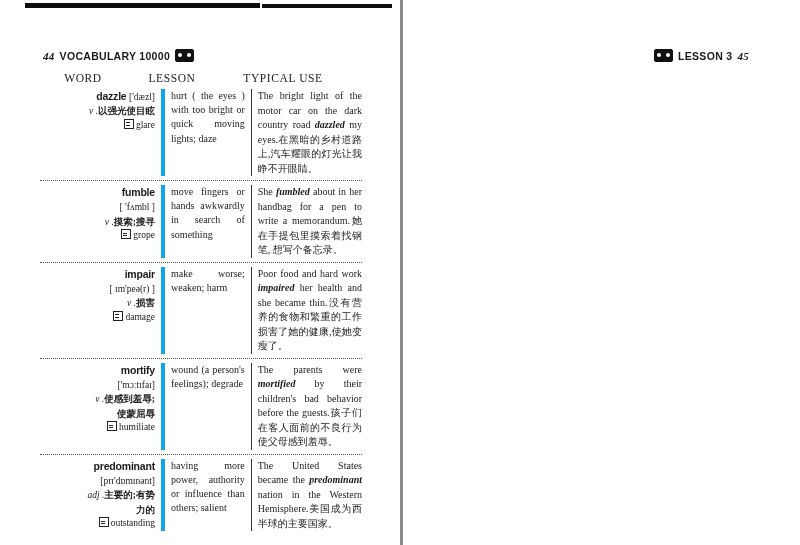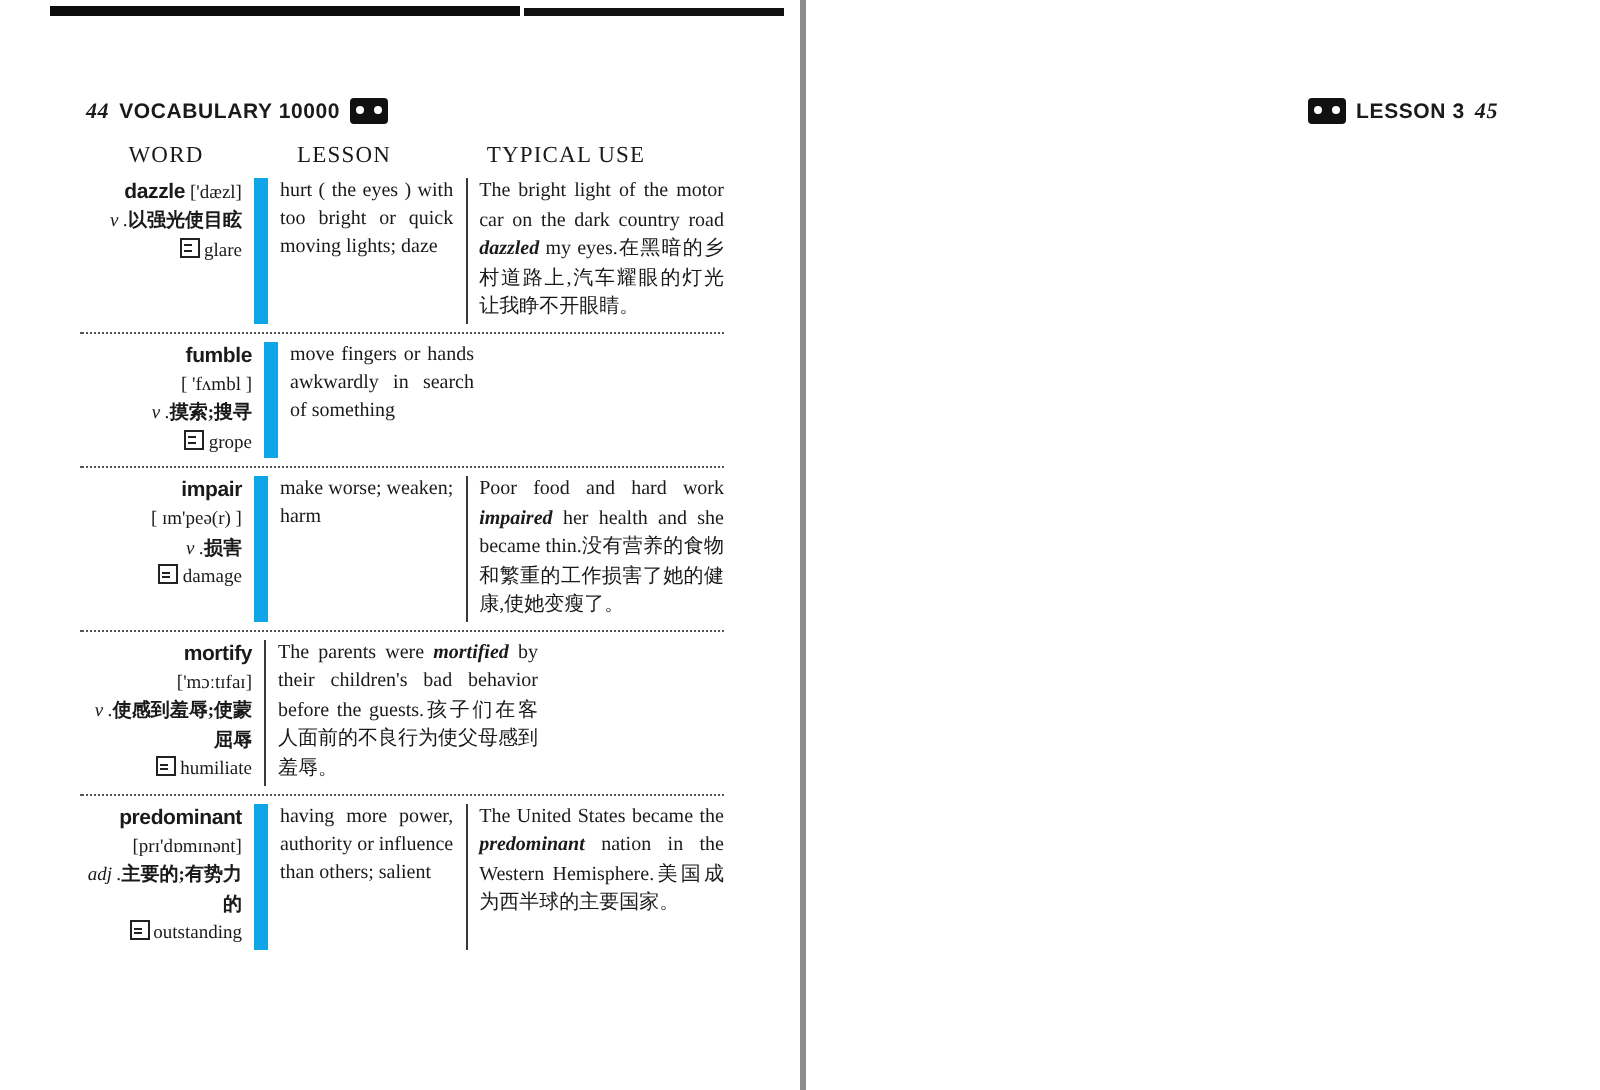--- a/index.html
+++ b/index.html
@@ -92,23 +92,24 @@
     padding-top:4px;
     padding-bottom:4px;
   }
   .vrow.first{border-top:none;padding-top:0;}
 
   .col-word{
     text-align:right;
     padding-right:6px;
     font-size:10px;
     line-height:1.42;
+    margin-left:46px;
   }
   .col-mean{
-    border-left:7px solid #0ea5e9;
+    border-left:4px solid #0ea5e9;
     padding-left:6px;padding-right:6px;
     font-size:10px;
     line-height:1.42;
     text-align:justify;
     text-align-last:left;
   }
   .col-use{
     border-left:1px solid #3a3a3a;
     padding-left:6px;
     font-size:10px;
@@ -189,20 +190,23 @@
       </div>
 
       <div class="vrow">
         <div class="col-word">
           <div><span class="headword">fumble</span></div>
           <div><span class="phon">[ 'fʌmbl ]</span></div>
           <div><span class="pos">v .</span><span class="cn">摸索;搜寻</span></div>
           <div class="syn-line"><span class="syn-box"></span><span>grope</span></div>
         </div>
         <div class="col-mean">move fingers or hands awkwardly in search of something</div>
+        <div class="col-use">
+          <span>She </span><em class="kw">fumbled</em><span> about in her handbag for a pen to write a memorandum.</span><span class="zh">她在手提包里摸索着找钢笔, 想写个备忘录。</span>
+        </div>
       </div>
 
       <div class="vrow">
         <div class="col-word">
           <div><span class="headword">impair</span></div>
           <div><span class="phon">[ ɪm'peə(r) ]</span></div>
           <div><span class="pos">v .</span><span class="cn">损害</span></div>
           <div class="syn-line"><span class="syn-box"></span><span>damage</span></div>
         </div>
         <div class="col-mean">make worse; weaken; harm</div>
@@ -211,20 +215,21 @@
         </div>
       </div>
 
       <div class="vrow">
         <div class="col-word">
           <div><span class="headword">mortify</span></div>
           <div><span class="phon">['mɔːtɪfaɪ]</span></div>
           <div><span class="pos">v .</span><span class="cn">使感到羞辱;使蒙屈辱</span></div>
           <div class="syn-line"><span class="syn-box"></span><span>humiliate</span></div>
         </div>
+        <div class="col-mean">wound (a person's feelings); degrade</div>
         <div class="col-use">
           <span>The parents were </span><em class="kw">mortified</em><span> by their children's bad behavior before the guests.</span><span class="zh">孩子们在客人面前的不良行为使父母感到羞辱。</span>
         </div>
       </div>
 
       <div class="vrow">
         <div class="col-word">
           <div><span class="headword">predominant</span></div>
           <div><span class="phon">[prɪ'dɒmɪnənt]</span></div>
           <div><span class="pos">adj .</span><span class="cn">主要的;有势力的</span></div>

